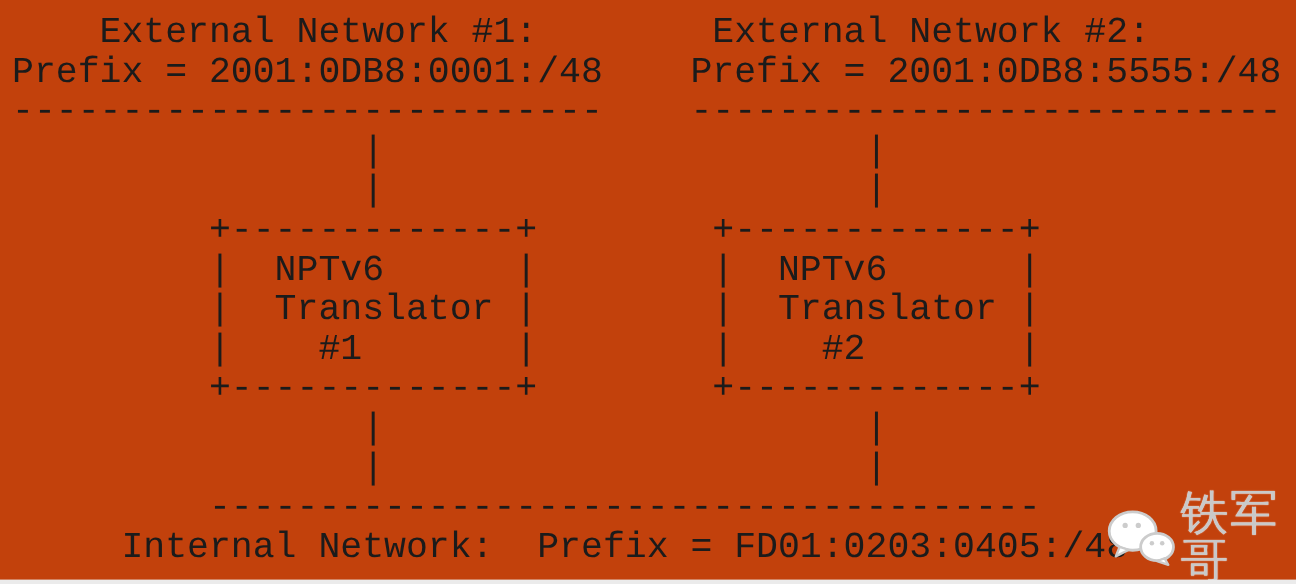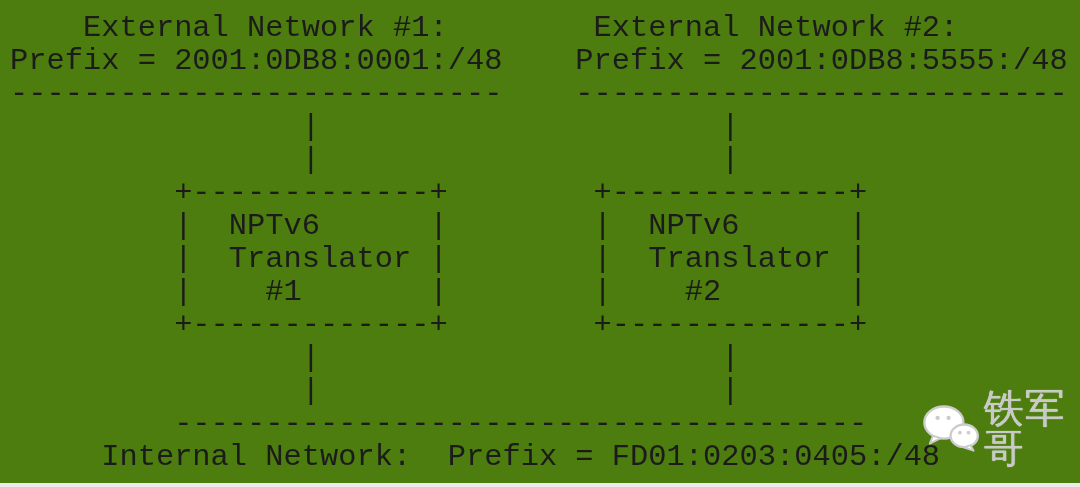--- a/index.html
+++ b/index.html
@@ -4,38 +4,38 @@
 <style>
   html, body {
     margin: 0;
     padding: 0;
     background: #ffffff;
   }
   .page {
     position: relative;
     width: 1080px;
     height: 487px;
-    background: #4d7c0f;
+    background: #c2410c;
     overflow: hidden;
     font-family: "Liberation Mono", monospace;
   }
   .ascii {
     margin: 0;
     padding: 12px 0 0 10px;
     font-family: "Liberation Mono", "DejaVu Sans Mono", monospace;
     font-size: 30.4px;
     line-height: 33px;
     color: #1b1b1b;
     white-space: pre;
     letter-spacing: 0;
   }
   .watermark {
     position: absolute;
     left: 922px;
-    top: 388px;
+    top: 408px;
     display: flex;
     align-items: center;
     gap: 4px;
     user-select: none;
   }
   .watermark-text {
     font-family: "Liberation Sans", "DejaVu Sans", sans-serif;
     font-size: 40px;
     font-weight: 400;
     color: #c9c9c9;

